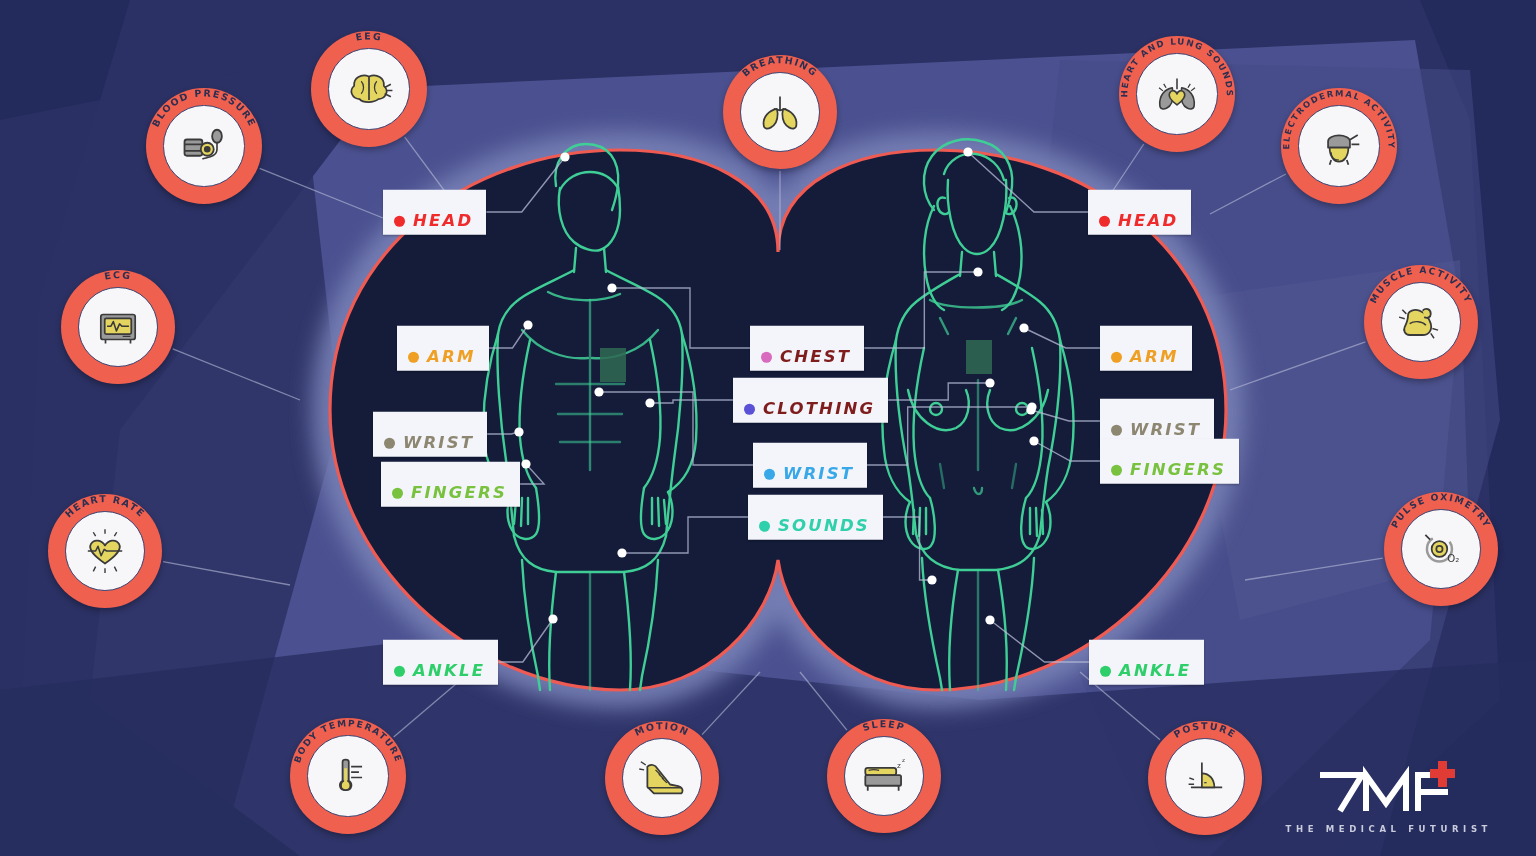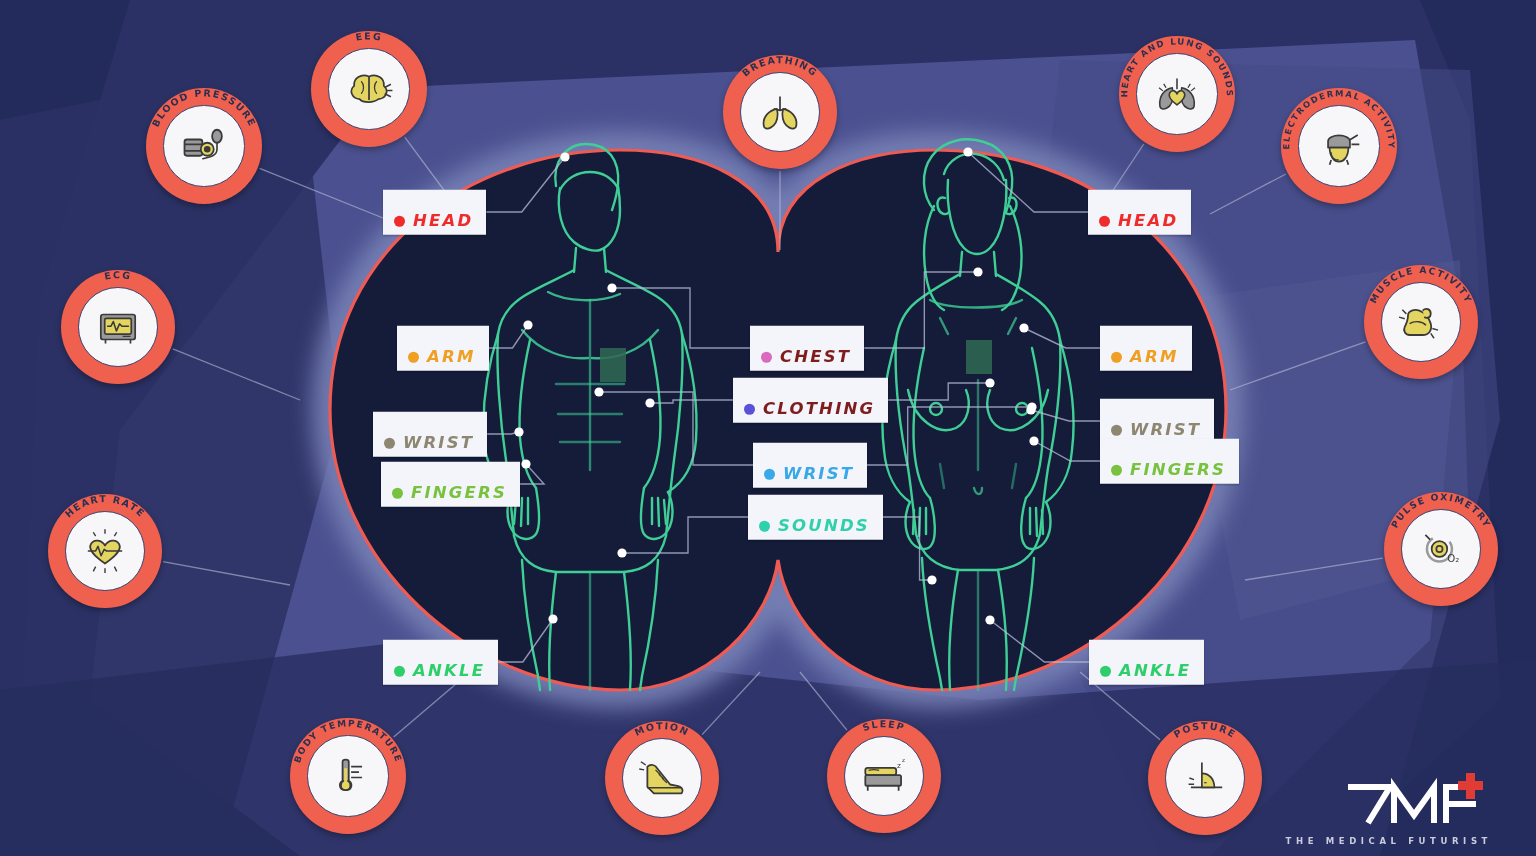--- a/index.html
+++ b/index.html
@@ -44,21 +44,21 @@
     position:absolute;left:0;top:0;width:100%;height:100%;
     display:flex;align-items:center;justify-content:center;
   }
   .badge svg.arc-text{position:absolute;left:0;top:0;}
   .arc-text text{
     fill:#2b2f52;font-weight:bold;
     font-family:"DejaVu Sans","Liberation Sans",sans-serif;
   }
 
   
-  #logo{position:absolute;right:44px;bottom:10px;text-align:right;}
+  #logo{position:absolute;right:44px;bottom:22px;text-align:center;}
   #logo .mark{position:relative;display:block;}
   #logo .tag{
     color:#c9ccdd;font-size:8.5px;letter-spacing:4.6px;
     margin-top:3px;font-weight:bold;
   }
 </style>
 </head>
 <body>
 
 <div id="stage">

